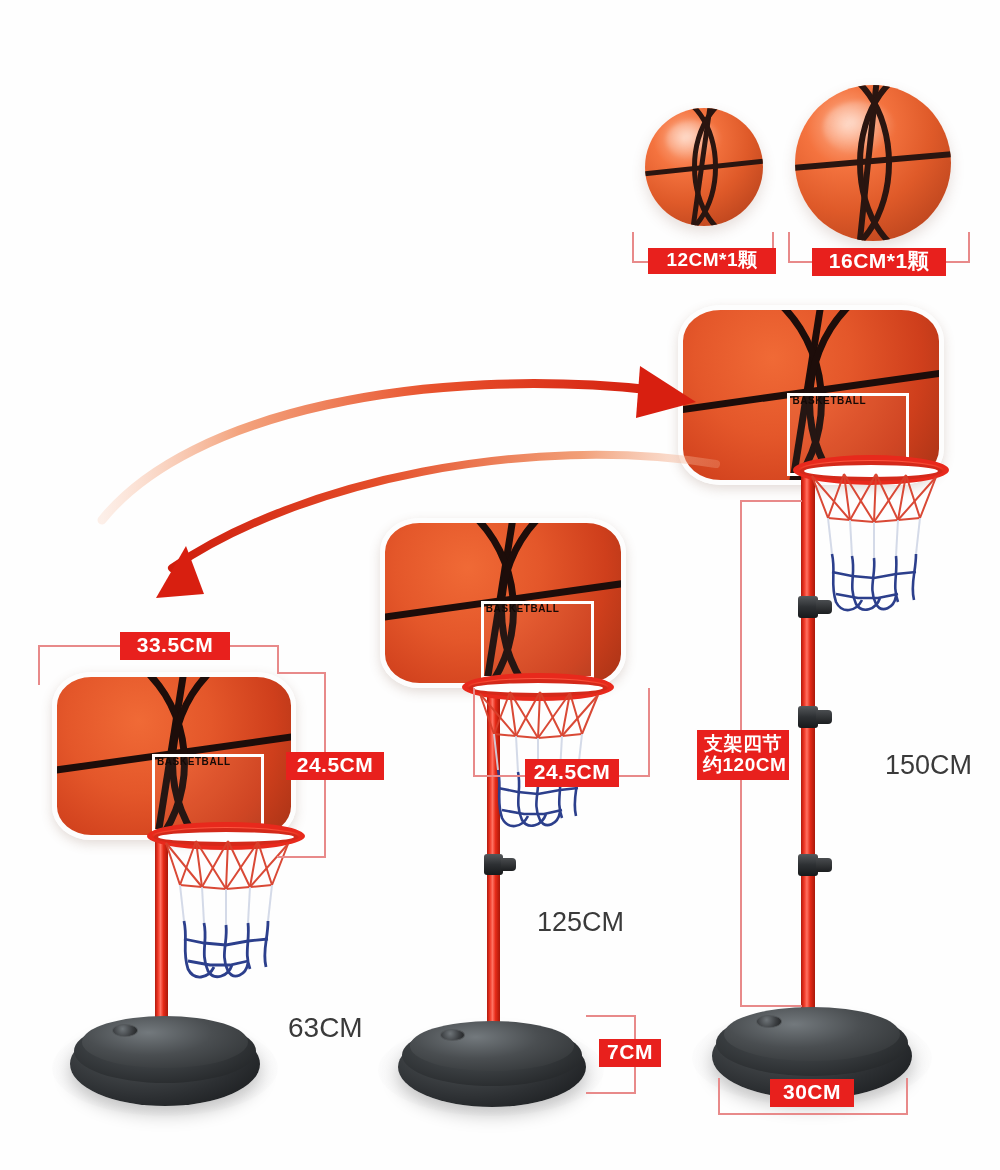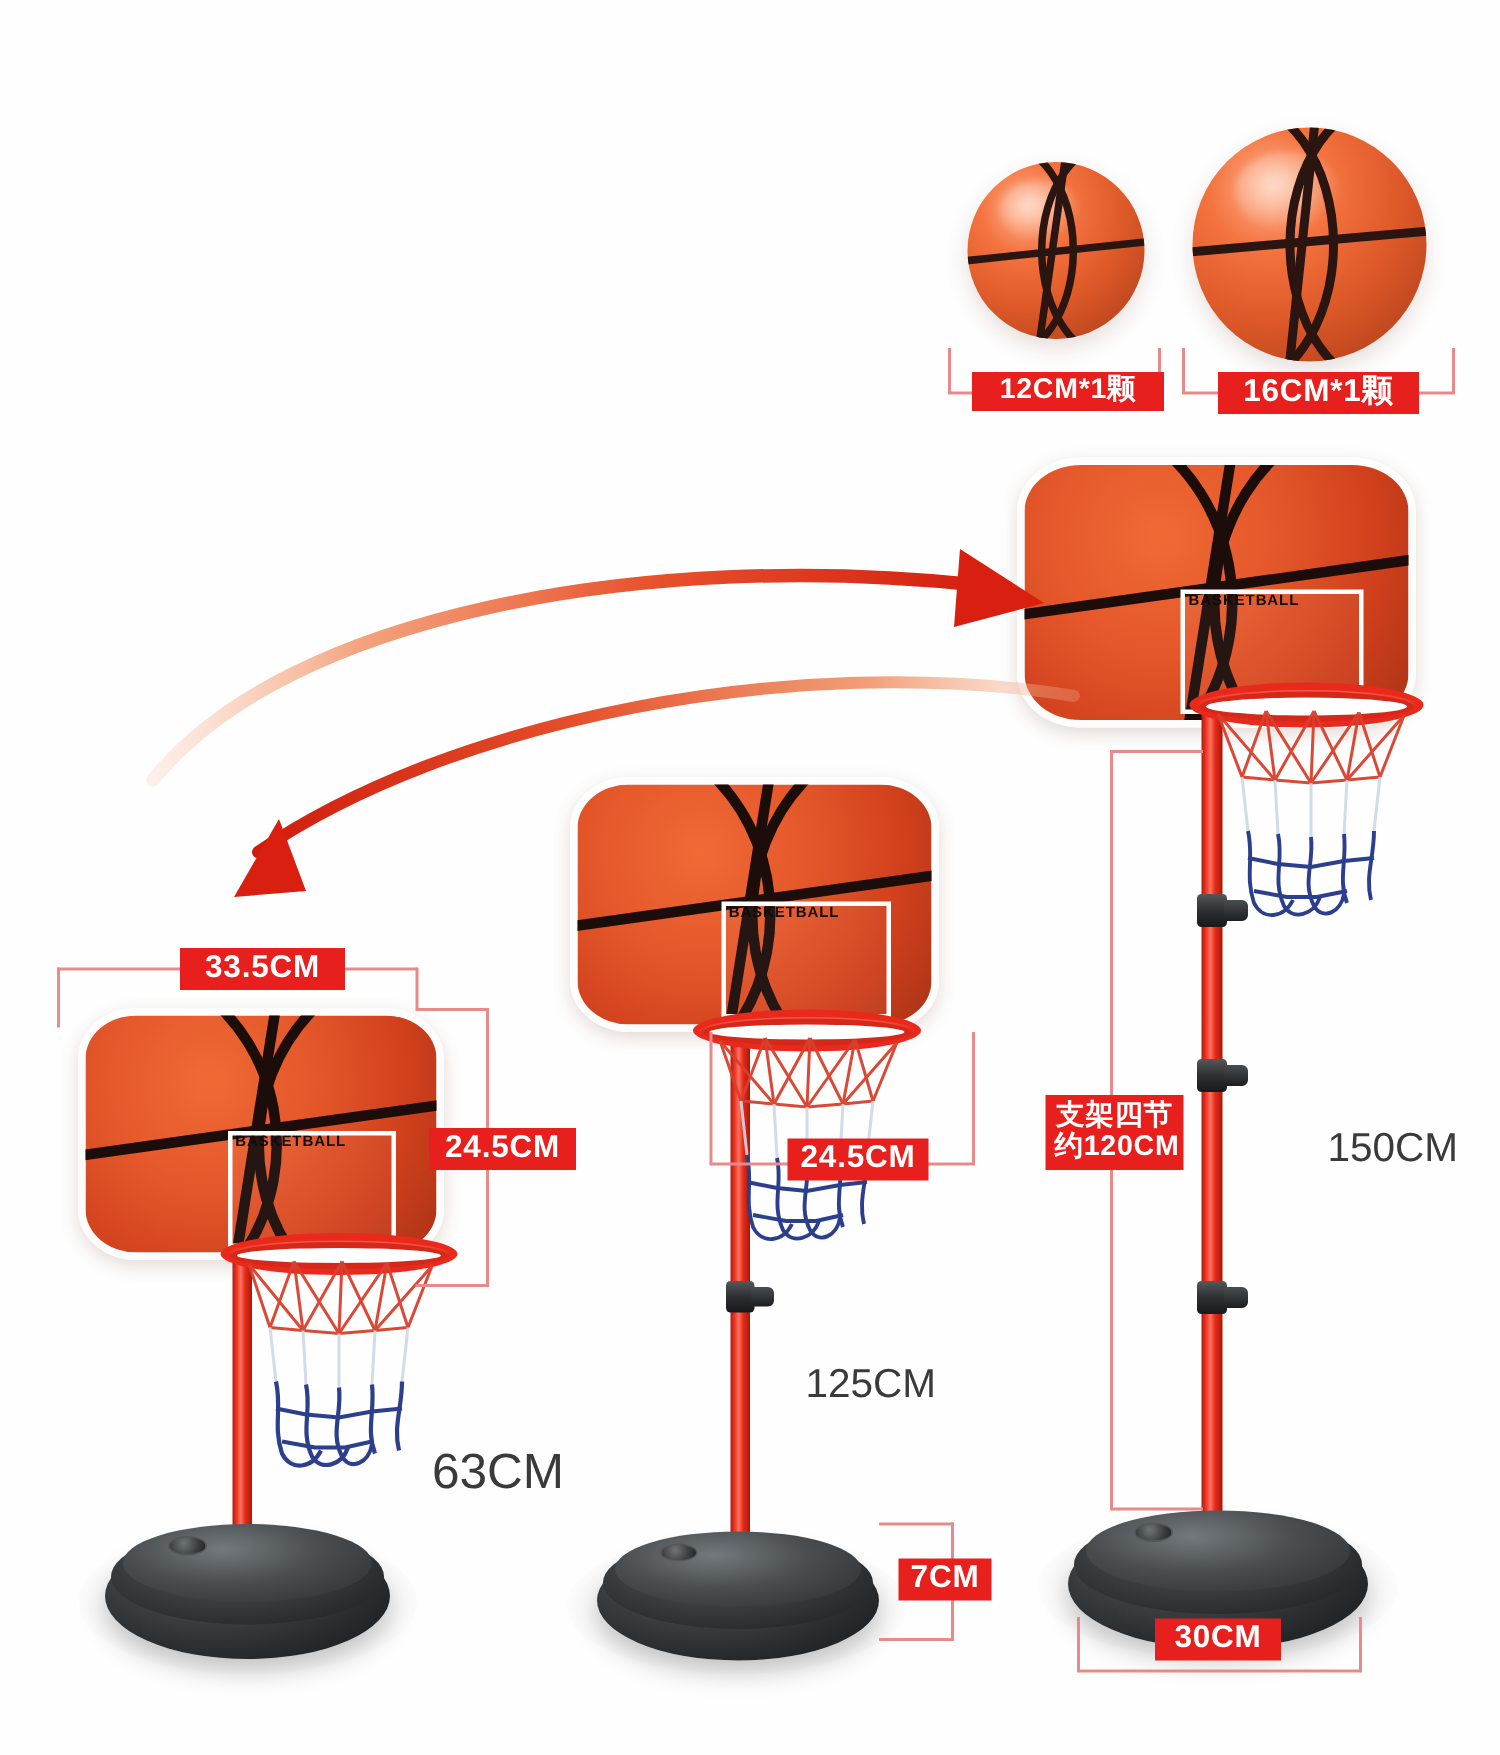--- a/index.html
+++ b/index.html
@@ -426,16 +426,16 @@
     <div class="brk brk-v" style="left:38px; top:645px; height:40px;"></div>
     <div class="brk brk-h" style="left:38px; top:645px; width:240px;"></div>
     <div class="brk brk-v" style="left:277px; top:645px; height:27px;"></div>
     <div class="tag" style="left:120px; top:632px; width:110px; font-size:21px;">33.5CM</div>
 
     <div class="brk brk-h" style="left:277px; top:672px; width:48px;"></div>
     <div class="brk brk-v" style="left:324px; top:672px; height:186px;"></div>
     <div class="brk brk-h" style="left:277px; top:856px; width:48px;"></div>
     <div class="tag" style="left:286px; top:752px; width:98px; font-size:21px;">24.5CM</div>
 
-    <div class="dim-dark" style="left:288px; top:962px; font-size:33px;">63CM</div>
+    <div class="dim-dark" style="left:288px; top:1012px; font-size:28px;">63CM</div>
   </div>
 
 </div>
 
 </body></html>

